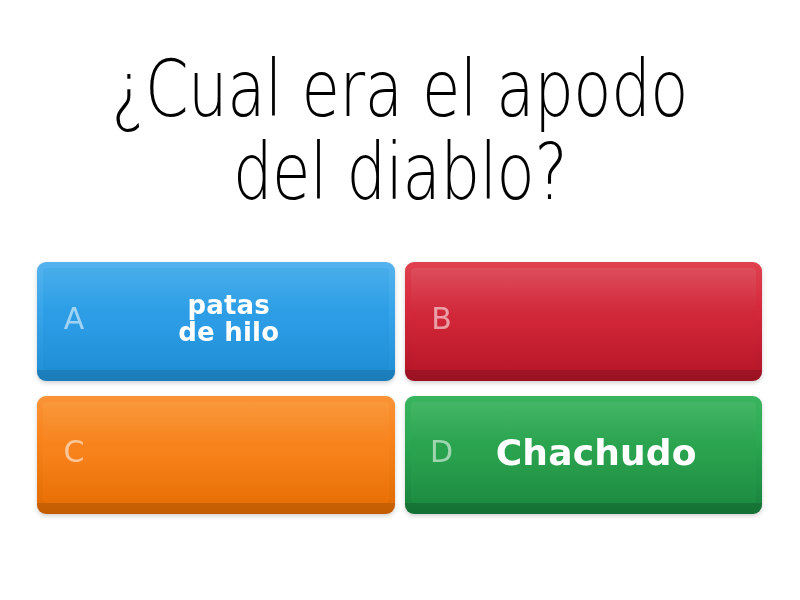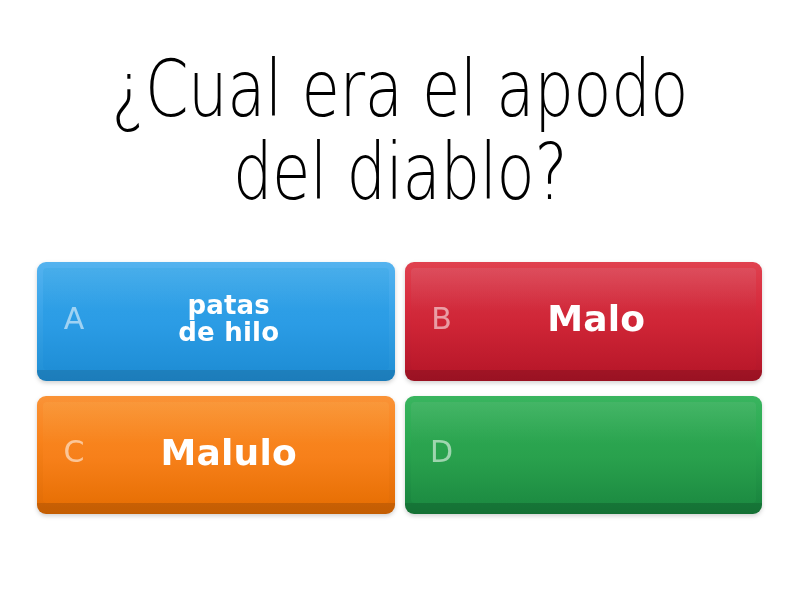--- a/index.html
+++ b/index.html
@@ -148,31 +148,30 @@
       <div class="answer-inner">
         <span class="answer-letter">A</span>
         <span class="answer-label">patas
 de hilo</span>
       </div>
     </div>
 
     <div class="answer c-red">
       <div class="answer-inner">
         <span class="answer-letter">B</span>
-        <span class="answer-label">Malo</span>
       </div>
     </div>
 
     <div class="answer c-orange">
       <div class="answer-inner">
         <span class="answer-letter">C</span>
-        <span class="answer-label">Malulo</span>
       </div>
     </div>
 
     <div class="answer c-green">
       <div class="answer-inner">
         <span class="answer-letter">D</span>
+        <span class="answer-label">Chachudo</span>
       </div>
     </div>
 
   </div>
 </div>
 
 </body></html>

